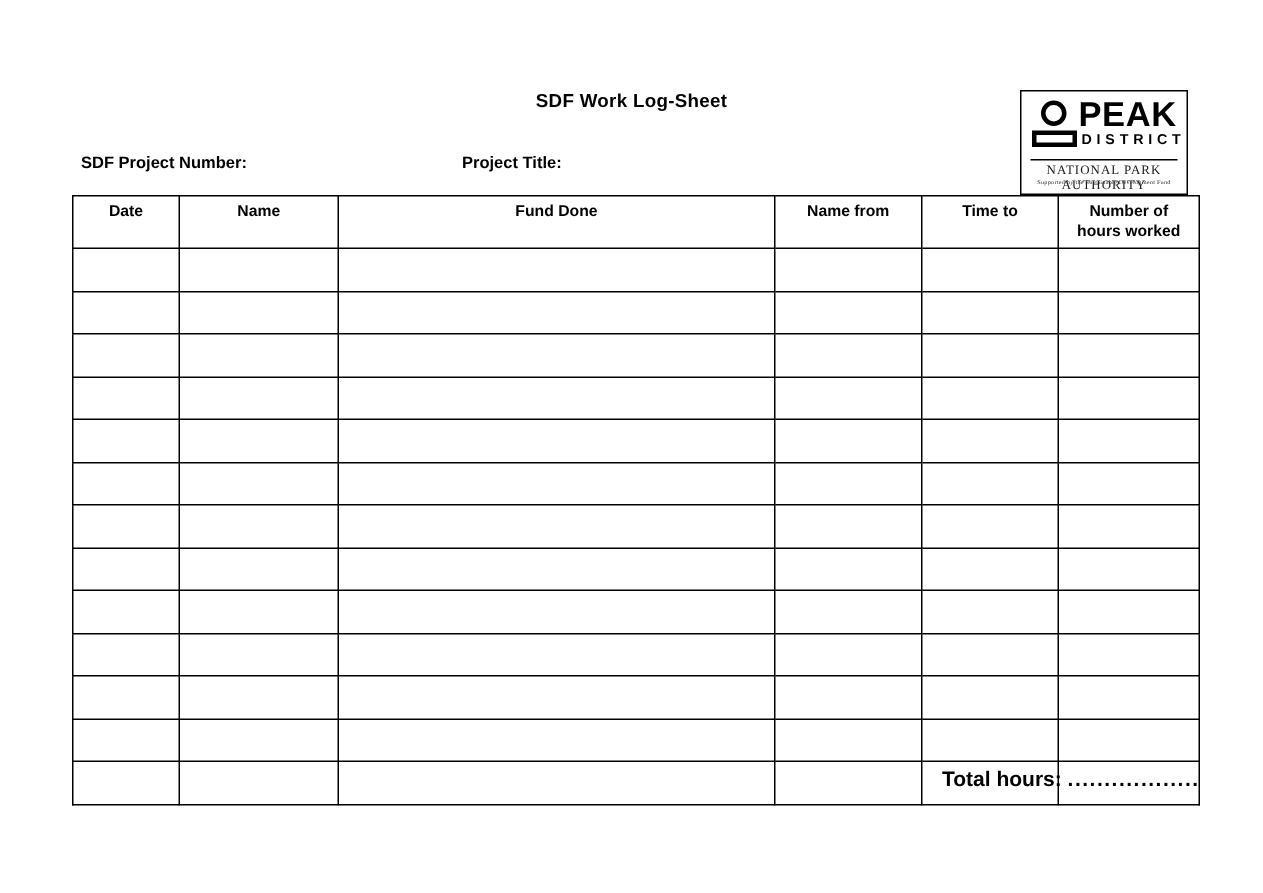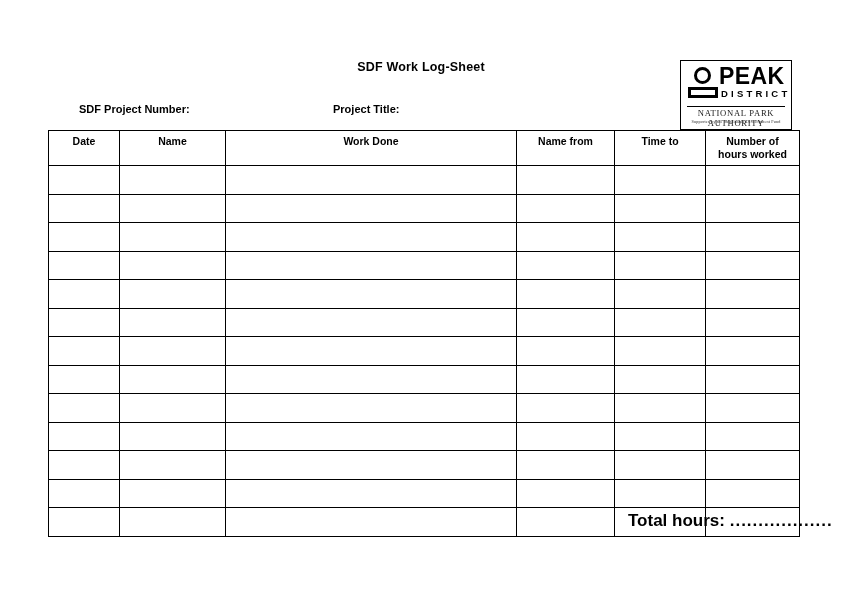--- a/index.html
+++ b/index.html
@@ -126,21 +126,20 @@
     color: #2a2a2a;
     line-height: 6px;
     transform: scaleY(0.9);
   }
 
   
   .field-label {
     position: absolute;
     font-size: 11px;
     font-weight: bold;
-    margin-left: 25px;
   }
   #field-project-number { left: 54px; top: 103px; }
   #field-project-title  { left: 308px; top: 103px; text-align: right; }
 
   
   #log-table {
     position: absolute;
     left: 48px;
     top: 130px;
     width: 745px;
@@ -178,21 +177,21 @@
     position: absolute;
     left: 54px;
     top: 511px;
     font-size: 11px;
     font-weight: bold;
   }
   #footer-total {
     position: absolute;
     left: 628px;
     top: 511px;
-    font-size: 17px;
+    font-size: 14px;
     font-weight: bold;
   }
   #footer-total .dots {
     letter-spacing: 1px;
   }
 </style>
 </head>
 <body>
 
 <div id="page">
@@ -214,21 +213,21 @@
   </div>
 
   <div class="field-label" id="field-project-number">SDF Project Number:</div>
   <div class="field-label" id="field-project-title">Project Title:</div>
 
   <table id="log-table">
     <thead>
       <tr>
         <th class="col-date">Date</th>
         <th class="col-name">Name</th>
-        <th class="col-work">Work Done</th>
+        <th class="col-work">Fund Done</th>
         <th class="col-from">Name from</th>
         <th class="col-to">Time to</th>
         <th class="col-hours">
           <span>Number of</span><br>
           <span>hours worked</span>
         </th>
       </tr>
     </thead>
     <tbody id="log-table-body">
         <tr>

